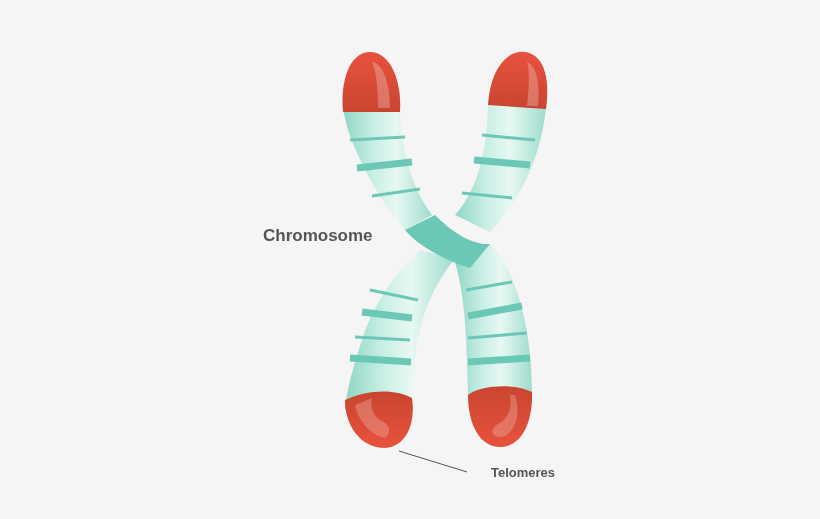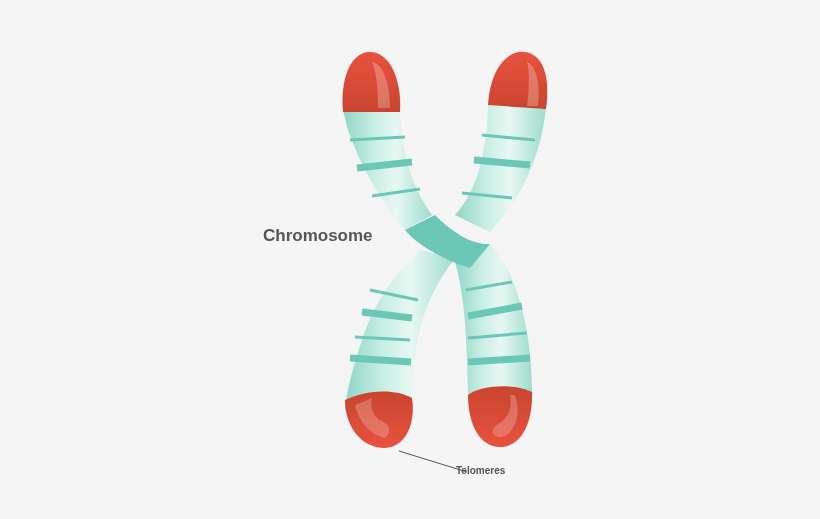--- a/index.html
+++ b/index.html
@@ -1,20 +1,20 @@
 <!DOCTYPE html>
 <html><head>
 <meta charset="utf-8">
 <style>
   html,body{margin:0;padding:0;}
   body{width:820px;height:519px;background:#f5f5f5;position:relative;overflow:hidden;font-family:"Liberation Sans",sans-serif;}
   .stage{position:absolute;left:0;top:0;width:700px;height:519px;}
   .label{position:absolute;color:#555555;font-weight:bold;white-space:nowrap;}
   .label-chromosome{left:263px;top:226px;font-size:17px;}
-  .label-telomeres{left:456px;top:465px;font-size:10px;}
+  .label-telomeres{left:491px;top:465px;font-size:13px;}
 </style>
 </head>
 <body>
 
 <div class="stage">
   <svg width="820" height="519" viewBox="0 0 820 519">
     <defs>
       <linearGradient id="armGrad" x1="0" y1="0" x2="1" y2="0">
         <stop offset="0" stop-color="#8fd6c5"></stop>
         <stop offset="0.35" stop-color="#c9efe5"></stop>

